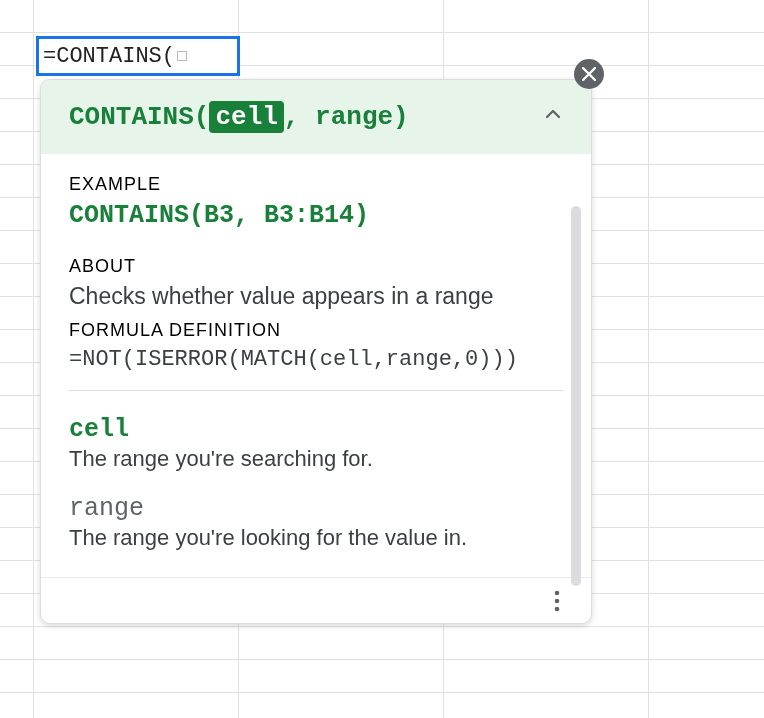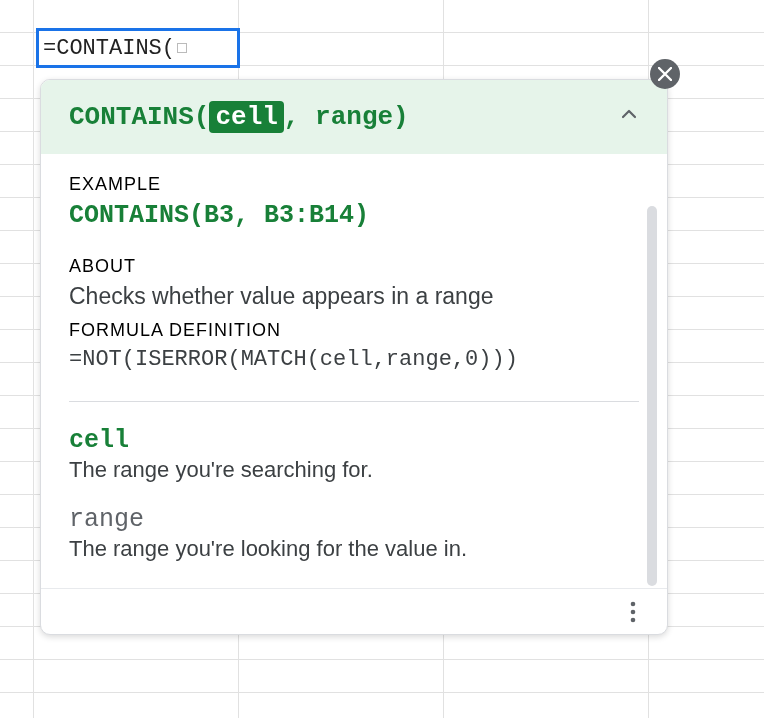--- a/index.html
+++ b/index.html
@@ -19,21 +19,21 @@
     grid-template-columns: 34px 205px 205px 205px 205px;
     grid-auto-rows: 33px;
   }
   .grid div {
     border-right: 1px solid #e1e1e1;
     border-bottom: 1px solid #e1e1e1;
   }
   .formula-cell {
     position: absolute;
     left: 36px;
-    top: 28px;
+    top: 36px;
     width: 204px;
     height: 40px;
     border: 3px solid #1a73e8;
     background: #fff;
     display: flex;
     align-items: center;
     padding: 0 4px;
     font-family: "Courier New", monospace;
     font-size: 22px;
     color: #222;
@@ -42,21 +42,21 @@
     display:inline-block;
     width:10px; height:10px;
     border:1px solid #bbb;
     margin-left:2px;
     vertical-align: baseline;
   }
   .tooltip-wrap {
     position: absolute;
     left: 40px;
     top: 79px;
-    width: 628px;
+    width: 552px;
   }
   .close-btn {
     position: absolute;
     right: -12px;
     top: -20px;
     width: 30px;
     height: 30px;
     border-radius: 50%;
     background: #5f6368;
     color: #fff;
@@ -116,21 +116,21 @@
   }
   .about-text {
     font-size:23px;
     color:#3c4043;
     margin-bottom:10px;
   }
   .def-code {
     font-family:"Courier New", monospace;
     font-size:22px;
     color:#3c4043;
-    margin-bottom:29px;
+    margin-bottom:18px;
     white-space:nowrap;
   }
   .divider {
     height:1px;
     background:#dadce0;
     margin:6px 0 24px 0;
   }
   .param-name {
     font-family:"Courier New", monospace;
     font-size:25px;

